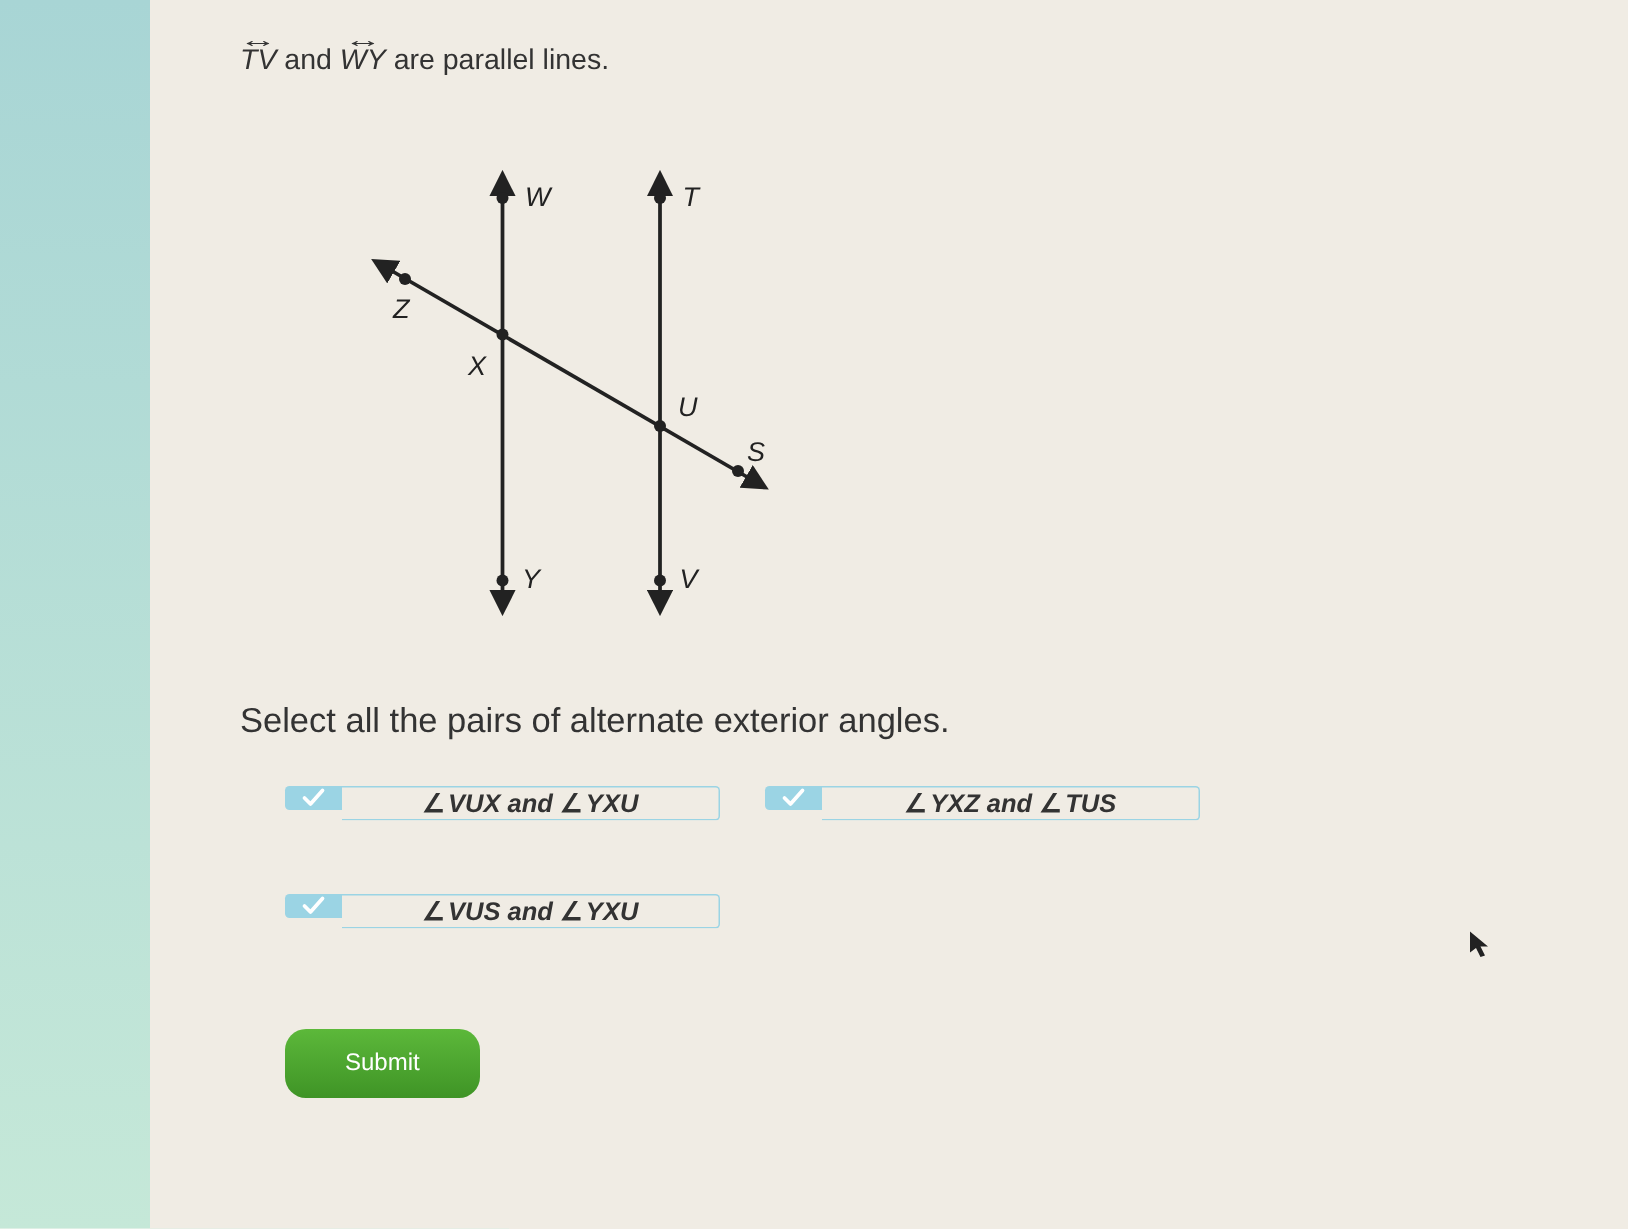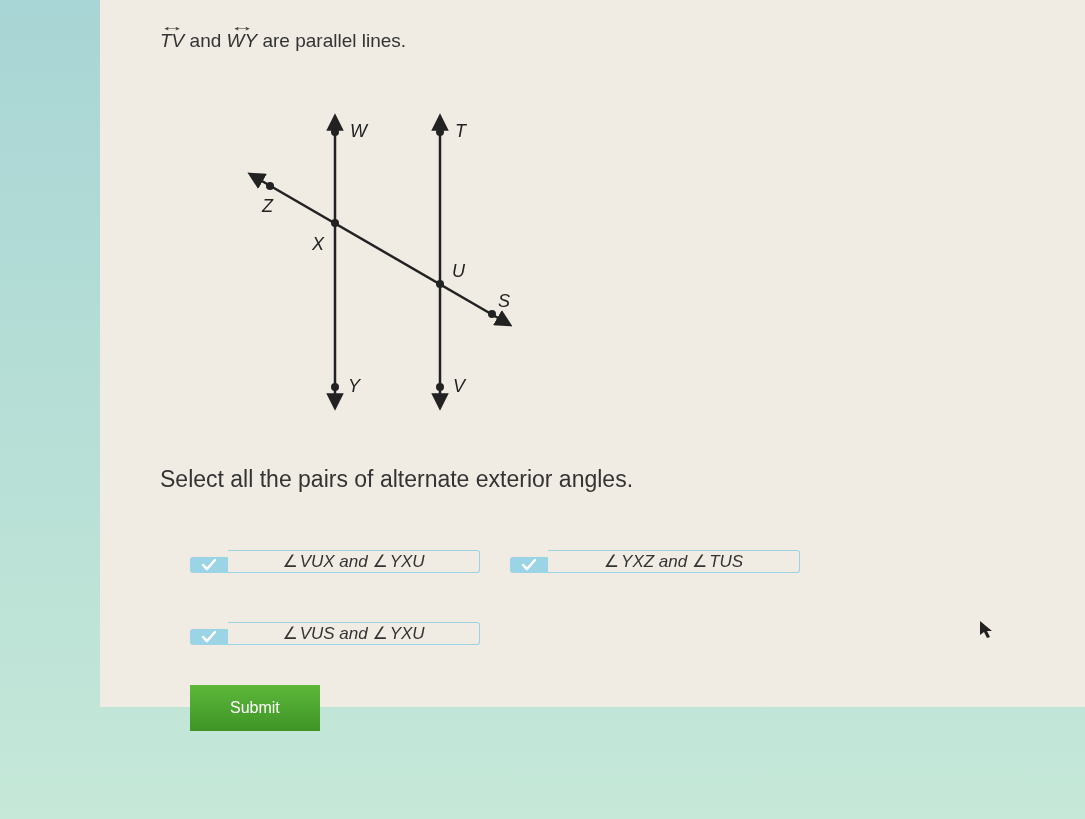--- a/index.html
+++ b/index.html
@@ -9,21 +9,21 @@
     width: 1085px;
     height: 819px;
     overflow: hidden;
     position: relative;
   }
   .page {
     position: absolute;
     left: 100px;
     top: 0;
     width: 985px;
-    height: 707px;
+    height: 819px;
     background: #f0ece4;
     padding: 30px 60px;
   }
   .intro {
     font-size: 19px;
     color: #333;
     margin-bottom: 30px;
   }
   .overline {
     display: inline-block;
@@ -52,22 +52,23 @@
   .options {
     display: grid;
     grid-template-columns: 290px 290px;
     column-gap: 30px;
     row-gap: 22px;
     margin-left: 30px;
     margin-bottom: 40px;
   }
   .option {
     display: flex;
-    align-items: flex-end;
+    align-items: flex-start;
     height: 50px;
+    font-weight: bold;
   }
   .checkbox {
     width: 38px;
     background: #9bd4e4;
     display: flex;
     align-items: center;
     justify-content: center;
     cursor: pointer;
     border-radius: 3px 0 0 3px;
   }
@@ -88,21 +89,21 @@
   .angle { font-style: normal; margin-right: 2px; }
   .submit {
     margin-left: 30px;
     background: #4ca52f;
     background: linear-gradient(to bottom, #5cb83a, #3f9426);
     color: #fff;
     border: none;
     padding: 14px 40px;
     font-size: 16px;
     cursor: pointer;
-    border-radius: 0;
+    border-radius: 14px;
   }
   .cursor {
     position: absolute;
     right: 90px;
     top: 620px;
     font-size: 20px;
     color: #222;
   }
 </style>
 </head>

